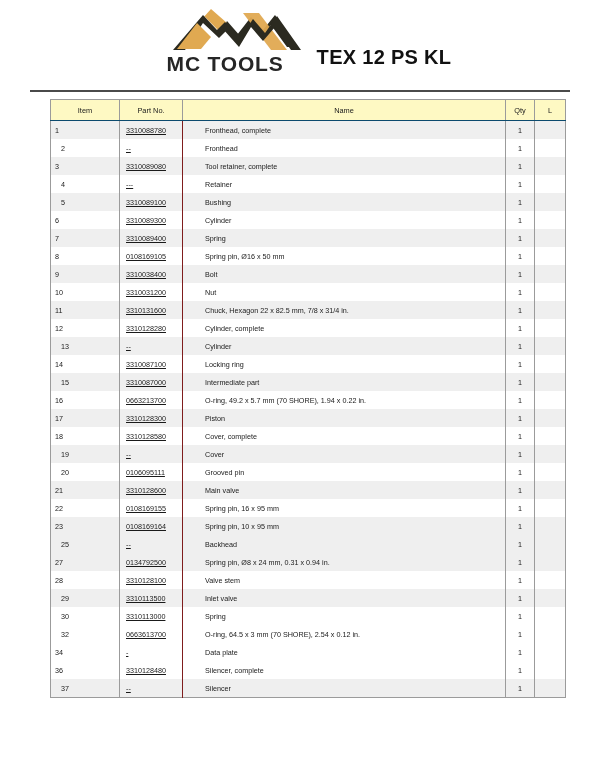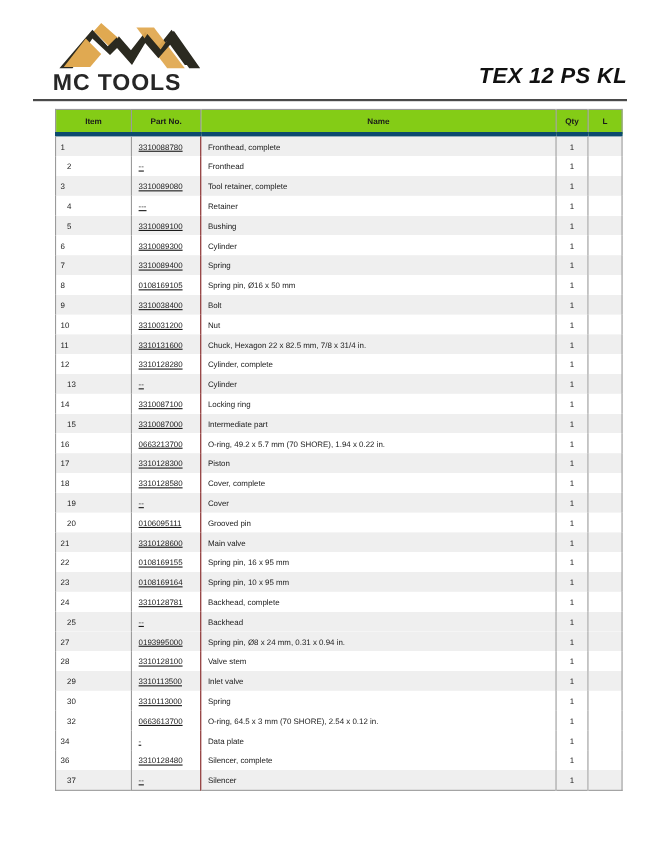--- a/index.html
+++ b/index.html
@@ -20,22 +20,22 @@
     position: relative;
     box-sizing: border-box;
     padding: 0 30px;
   }
 
   
   .header {
     height: 90px;
     display: flex;
     align-items: flex-end;
-    justify-content: space-between;
-    padding-bottom: 4px;
+    justify-content: center;
+    padding-bottom: 16px;
     box-sizing: border-box;
   }
   .brand {
     display: flex;
     flex-direction: column;
     align-items: flex-start;
     padding-left: 18px;
   }
   .logo-mark {
     width: 150px;
@@ -50,47 +50,46 @@
     margin-top: -2px;
     line-height: 1;
     font-family: "Liberation Sans", sans-serif;
   }
   .doc-title {
     font-size: 20px;
     font-weight: bold;
     color: #111111;
     letter-spacing: 0.3px;
     padding-bottom: 5px;
-    font-style: italic;
   }
   .header-rule {
     border-top: 2px solid #4a4a4a;
     width: 540px;
     margin: 0 auto;
   }
 
   
   .table-wrap {
     margin-top: 7px;
     padding: 0 20px;
   }
   table.parts {
     width: 500px;
     border-collapse: collapse;
     table-layout: fixed;
     font-size: 7.2px;
     border: 1px solid #9b9b9b;
   }
   table.parts thead th {
-    font-weight: bold;
+    font-weight: normal;
     font-size: 7.4px;
     color: #1a1a1a;
     height: 18px;
-    background: #84cc16;
-    border-bottom: 4px solid #0c4a6e;
+    background: #fef9c3;
+    border-bottom: 1px solid #0c4a6e;
     text-align: center;
     vertical-align: middle;
   }
   table.parts tbody td {
     height: 16px;
     vertical-align: middle;
     color: #1a1a1a;
     overflow: hidden;
     white-space: nowrap;
   }
@@ -103,21 +102,21 @@
   }
   table.parts tbody tr td.c-item.ind {
     padding-left: 10px;
   }
   table.parts tbody tr td.c-part {
     padding-left: 6px;
     border-right: 1px solid #7f1d1d;
     text-decoration: underline;
   }
   table.parts tbody tr td.c-name {
-    padding-left: 6px;
+    padding-left: 22px;
   }
   table.parts tbody tr td.c-qty {
     text-align: center;
     border-left: 1px solid #9b9b9b;
     border-right: 1px solid #9b9b9b;
   }
   table.parts tbody tr td.c-l {
     text-align: center;
   }
   th.h-item { width: 66px; border-right: 1px solid #9b9b9b; }
@@ -314,37 +313,30 @@
             <td class="c-qty">1</td>
             <td class="c-l"></td>
           </tr>
           <tr class="alt">
             <td class="c-item">23</td>
             <td class="c-part">0108169164</td>
             <td class="c-name">Spring pin, 10 x 95 mm</td>
             <td class="c-qty">1</td>
             <td class="c-l"></td>
           </tr>
-          <tr>
-            <td class="c-item">24</td>
-            <td class="c-part">3310128781</td>
-            <td class="c-name">Backhead, complete</td>
-            <td class="c-qty">1</td>
-            <td class="c-l"></td>
-          </tr>
           <tr class="alt">
             <td class="c-item ind">25</td>
             <td class="c-part">--</td>
             <td class="c-name">Backhead</td>
             <td class="c-qty">1</td>
             <td class="c-l"></td>
           </tr>
           <tr class="alt">
             <td class="c-item">27</td>
-            <td class="c-part">0193995000</td>
+            <td class="c-part">0134792500</td>
             <td class="c-name">Spring pin, Ø8 x 24 mm, 0.31 x 0.94 in.</td>
             <td class="c-qty">1</td>
             <td class="c-l"></td>
           </tr>
           <tr>
             <td class="c-item">28</td>
             <td class="c-part">3310128100</td>
             <td class="c-name">Valve stem</td>
             <td class="c-qty">1</td>
             <td class="c-l"></td>

